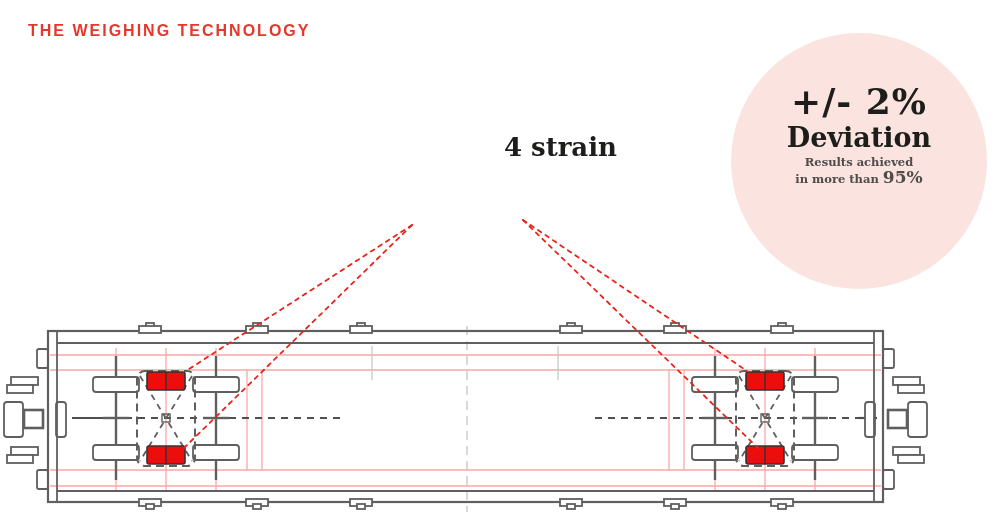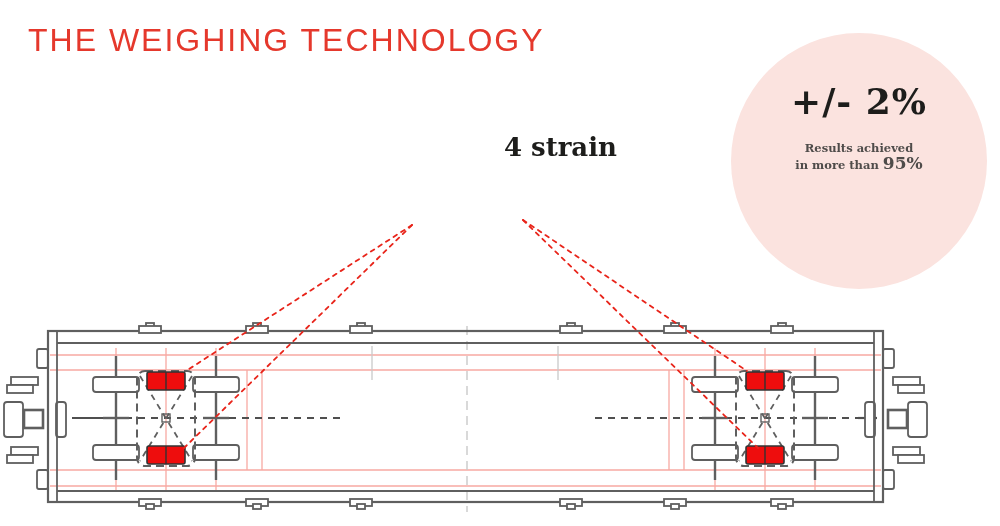--- a/index.html
+++ b/index.html
@@ -3,22 +3,22 @@
 <meta charset="utf-8">
 <style>
   html,body{margin:0;padding:0;background:#fff;}
   .stage{
     position:relative;width:1000px;height:526px;background:#fff;
     overflow:hidden;font-family:"Liberation Sans",sans-serif;
   }
   
   .page-title{
     position:absolute;left:28px;top:22px;margin:0;
-    font-family:"Liberation Sans",sans-serif;font-weight:normal;
-    font-size:32px;letter-spacing:2px;color:var(--title-red);
+    font-family:"Liberation Sans",sans-serif;font-weight:bold;
+    font-size:16px;letter-spacing:2px;color:var(--title-red);
     white-space:nowrap;
   }
   
   .sensor-label{
     position:absolute;left:317px;top:128px;width:300px;
     text-align:right;color:var(--text-dark);
     font-family:"DejaVu Serif","Liberation Serif",serif;
     font-weight:bold;font-size:26px;line-height:38px;
   }
   
@@ -29,21 +29,21 @@
     font-family:"DejaVu Serif","Liberation Serif",serif;
   }
   .badge-value{
     margin-top:48px;font-size:36px;font-weight:bold;line-height:40px;
     letter-spacing:1px;
   }
   .badge-label{
     font-size:27px;font-weight:bold;line-height:34px;
   }
   .badge-note{
-    margin-top:20px;font-size:11.5px;line-height:15px;
+    font-size:11.5px;line-height:15px;
     color:var(--badge-note);font-weight:bold;
   }
   .badge-note .hl{font-size:17px;font-weight:bold;color:var(--badge-note);text-align:center;}
   
   .diagram-svg{position:absolute;left:0;top:0;width:1000px;height:526px;}
   .g-line{stroke:var(--drawing-gray);fill:none;stroke-width:1.8px;}
   .g-shape{stroke:var(--drawing-gray);fill:#fff;stroke-width:1.8px;}
   .g-shape-b{stroke:var(--drawing-gray);fill:#fff;stroke-width:2.6px;}
   .pink{stroke:var(--construction-pink);stroke-width:1.3px;fill:none;}
   .lgray{stroke:var(--light-gray);stroke-width:1.3px;fill:none;}
@@ -166,19 +166,20 @@
       <line class="red-ann" x1="523" y1="220" x2="758" y2="448"></line>
     </g>
   </svg>
 
   <div class="sensor-label">
     <div>4 strain</div>
   </div>
 
   <div class="badge">
     <div class="badge-value">+/- 2%</div>
+    <div class="badge-label">Deviation</div>
     <div class="badge-note">
       <div>Results achieved</div>
       <div><span>in more than </span><span class="hl">95%</span></div>
     </div>
   </div>
 
 </div>
 
 </body></html>

